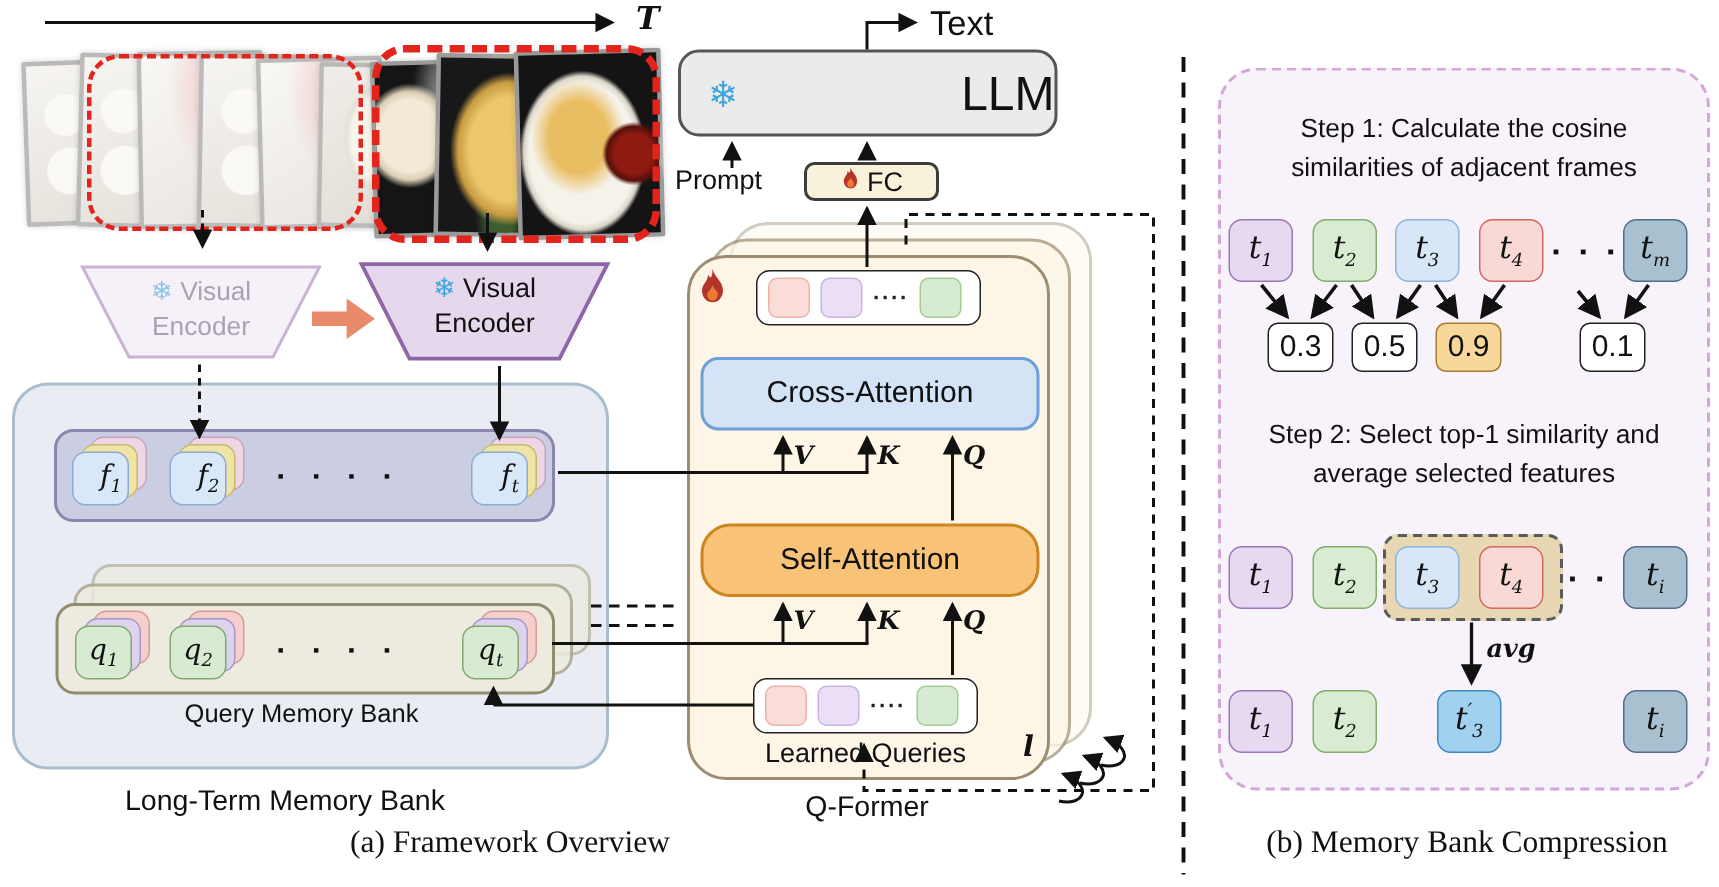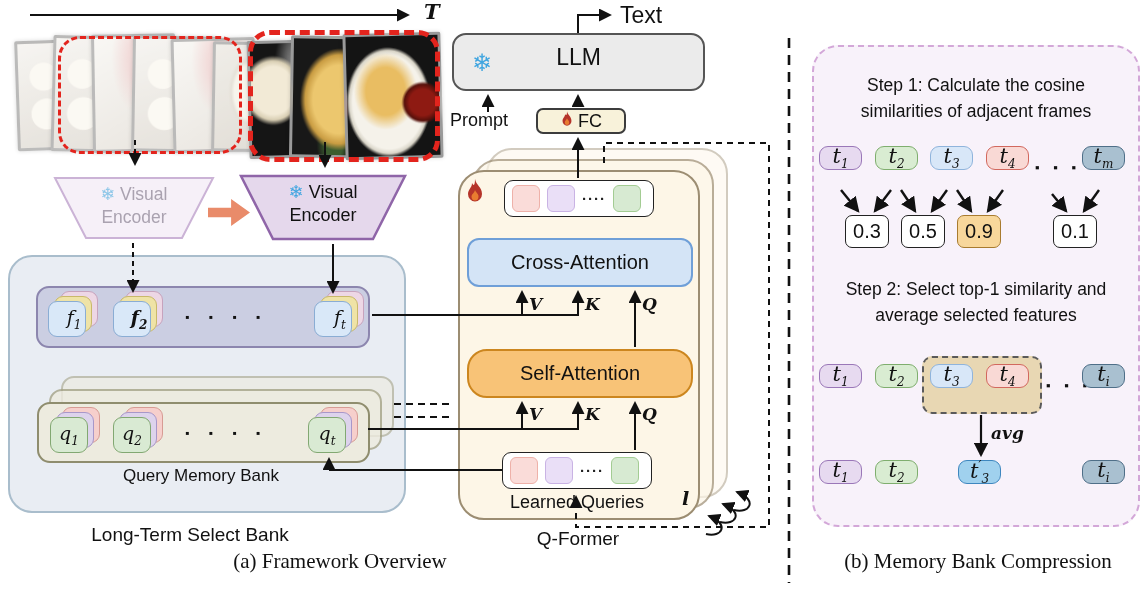--- a/index.html
+++ b/index.html
@@ -79,21 +79,21 @@
   .dots{position:absolute;color:#111;font-size:12px;letter-spacing:8px;white-space:nowrap;}
   
   .enc{position:absolute;}
   .enc .etext{position:absolute;left:0;top:7px;width:100%;text-align:center;font-size:17.5px;line-height:23px;}
   .snow{color:#3fa5e0;}
   .snow.faded{color:#8cc6e8;}
   .enc.faded .etext{color:#aaa2b0;}
   .oarrow{position:absolute;background:#e98b6a;
           clip-path:polygon(0 32%,55% 32%,55% 0,100% 50%,55% 100%,55% 68%,0 68%);}
   
-  .tcard{position:absolute;width:43px;height:24px;border-radius:9px;border:1.8px solid;
+  .tcard{position:absolute;width:43px;height:42px;border-radius:9px;border:1.8px solid;
          display:flex;align-items:center;justify-content:center;box-sizing:border-box;}
   .tcard .m{font-size:21px;}
   .tcard.purple{background:#e7daf0;border-color:#9a77b8;}
   .tcard.green{background:#d9ecd2;border-color:#7fae6e;}
   .tcard.blue{background:#d8e7f8;border-color:#8fb4dc;}
   .tcard.red{background:#f9d9d5;border-color:#d2685e;}
   .tcard.slate{background:#a9c0d0;border-color:#4f6f88;}
   .tcard.cyan{background:#a0d1ee;border-color:#3e87bf;}
   .score{position:absolute;width:44px;height:33px;background:#fff;border:1.6px solid #222;border-radius:7px;
          display:flex;align-items:center;justify-content:center;font-size:20px;box-sizing:border-box;}
@@ -139,21 +139,21 @@
   <div class="roundbox ltmb" style="left:8px;top:255px;width:398px;height:258px;"></div>
 
   <div class="roundbox vmb" style="left:36px;top:286px;width:334px;height:62px;"></div>
   <div class="stack fstack" style="left:48px;top:301px;">
     <div class="c3"></div>
       <div class="c2"></div>
     <div class="c1">
         <span class="m"><span>f</span><sub>1</sub></span>
       </div>
   </div>
-  <div class="stack fstack" style="left:113px;top:301px;font-weight:bold;">
+  <div class="stack fstack" style="left:113px;top:301px;">
     <div class="c3"></div>
       <div class="c2"></div>
     <div class="c1">
         <span class="m"><span>f</span><sub>2</sub></span>
       </div>
   </div>
   <div class="dots" style="left:185px;top:310px;">▪ ▪ ▪ ▪</div>
   <div class="stack fstack" style="left:314px;top:301px;">
     <div class="c3"></div>
       <div class="c2"></div>
@@ -182,21 +182,21 @@
   <div class="dots" style="left:185px;top:426px;">▪ ▪ ▪ ▪</div>
   <div class="stack qstack" style="left:308px;top:417px;">
     <div class="c3"></div>
       <div class="c2"></div>
     <div class="c1">
         <span class="m"><span>q</span><sub>t</sub></span>
       </div>
   </div>
   <div class="lab" style="left:36px;top:466px;width:330px;">Query Memory Bank</div>
 
-  <div class="lab" style="left:40px;top:524px;width:300px;font-size:19px;">Long-Term Select Bank</div>
+  <div class="lab" style="left:40px;top:524px;width:300px;font-size:19px;">Long-Term Memory Bank</div>
 
   <div class="roundbox qflayer" style="left:486px;top:148px;width:242px;height:350px;opacity:.45;"></div>
   <div class="roundbox qflayer" style="left:472px;top:159px;width:242px;height:350px;opacity:.7;"></div>
   <div class="roundbox qflayer" style="left:458px;top:170px;width:242px;height:350px;"></div>
 
   <span class="abs flame" style="left:464px;top:178px;">
     <svg width="22" height="26" viewBox="0 0 22 26">
         <path d="M11,1 C12,7 18,9 18,16 A7,7.5 0 0 1 4,16 C4,11 8,10 8,5 C9.5,8 11,8 11,1 Z" fill="#b5342a"></path>
         <path d="M11,12 C12,15 14.5,15.5 14.5,18.5 A3.5,4 0 0 1 7.5,18.5 C7.5,16 10,15.5 11,12 Z" fill="#e87c30"></path>
       </svg>
@@ -236,21 +236,21 @@
   <div class="roundbox fcbox" style="left:536px;top:108px;width:90px;height:26px;display:flex;align-items:center;justify-content:center;gap:4px;font-size:18px;">
     <span class="flame"><svg width="14" height="18" viewBox="0 0 22 26">
           <path d="M11,1 C12,7 18,9 18,16 A7,7.5 0 0 1 4,16 C4,11 8,10 8,5 C9.5,8 11,8 11,1 Z" fill="#b5342a"></path>
           <path d="M11,12 C12,15 14.5,15.5 14.5,18.5 A3.5,4 0 0 1 7.5,18.5 C7.5,16 10,15.5 11,12 Z" fill="#e87c30"></path>
         </svg></span>
     <span>FC</span>
   </div>
   <div class="lab" style="left:450px;top:110px;width:76px;font-size:18px;text-align:left;">Prompt</div>
   <div class="roundbox llm" style="left:452px;top:33px;width:253px;height:58px;">
     <span class="snow abs" style="left:18px;top:14px;font-size:24px;">❄</span>
-    <div class="abs" style="left:0;top:9px;width:100%;text-align:center;font-size:23px;">LLM</div>
+    <div class="abs" style="left:0;top:9px;width:100%;text-align:right;font-size:32px;">LLM</div>
   </div>
   <div class="lab" style="left:620px;top:2px;width:70px;font-size:23px;text-align:left;">Text</div>
 
   <div class="lab serif" style="left:180px;top:549px;width:320px;font-size:21px;">(a) Framework Overview</div>
 
   <div class="roundbox panelb" style="left:812px;top:45px;width:328px;height:482px;"></div>
 
   <div class="steptitle" style="left:828px;top:72px;width:296px;">
     <span>Step 1: Calculate the cosine</span><br><span>similarities of adjacent frames</span>
   </div>

